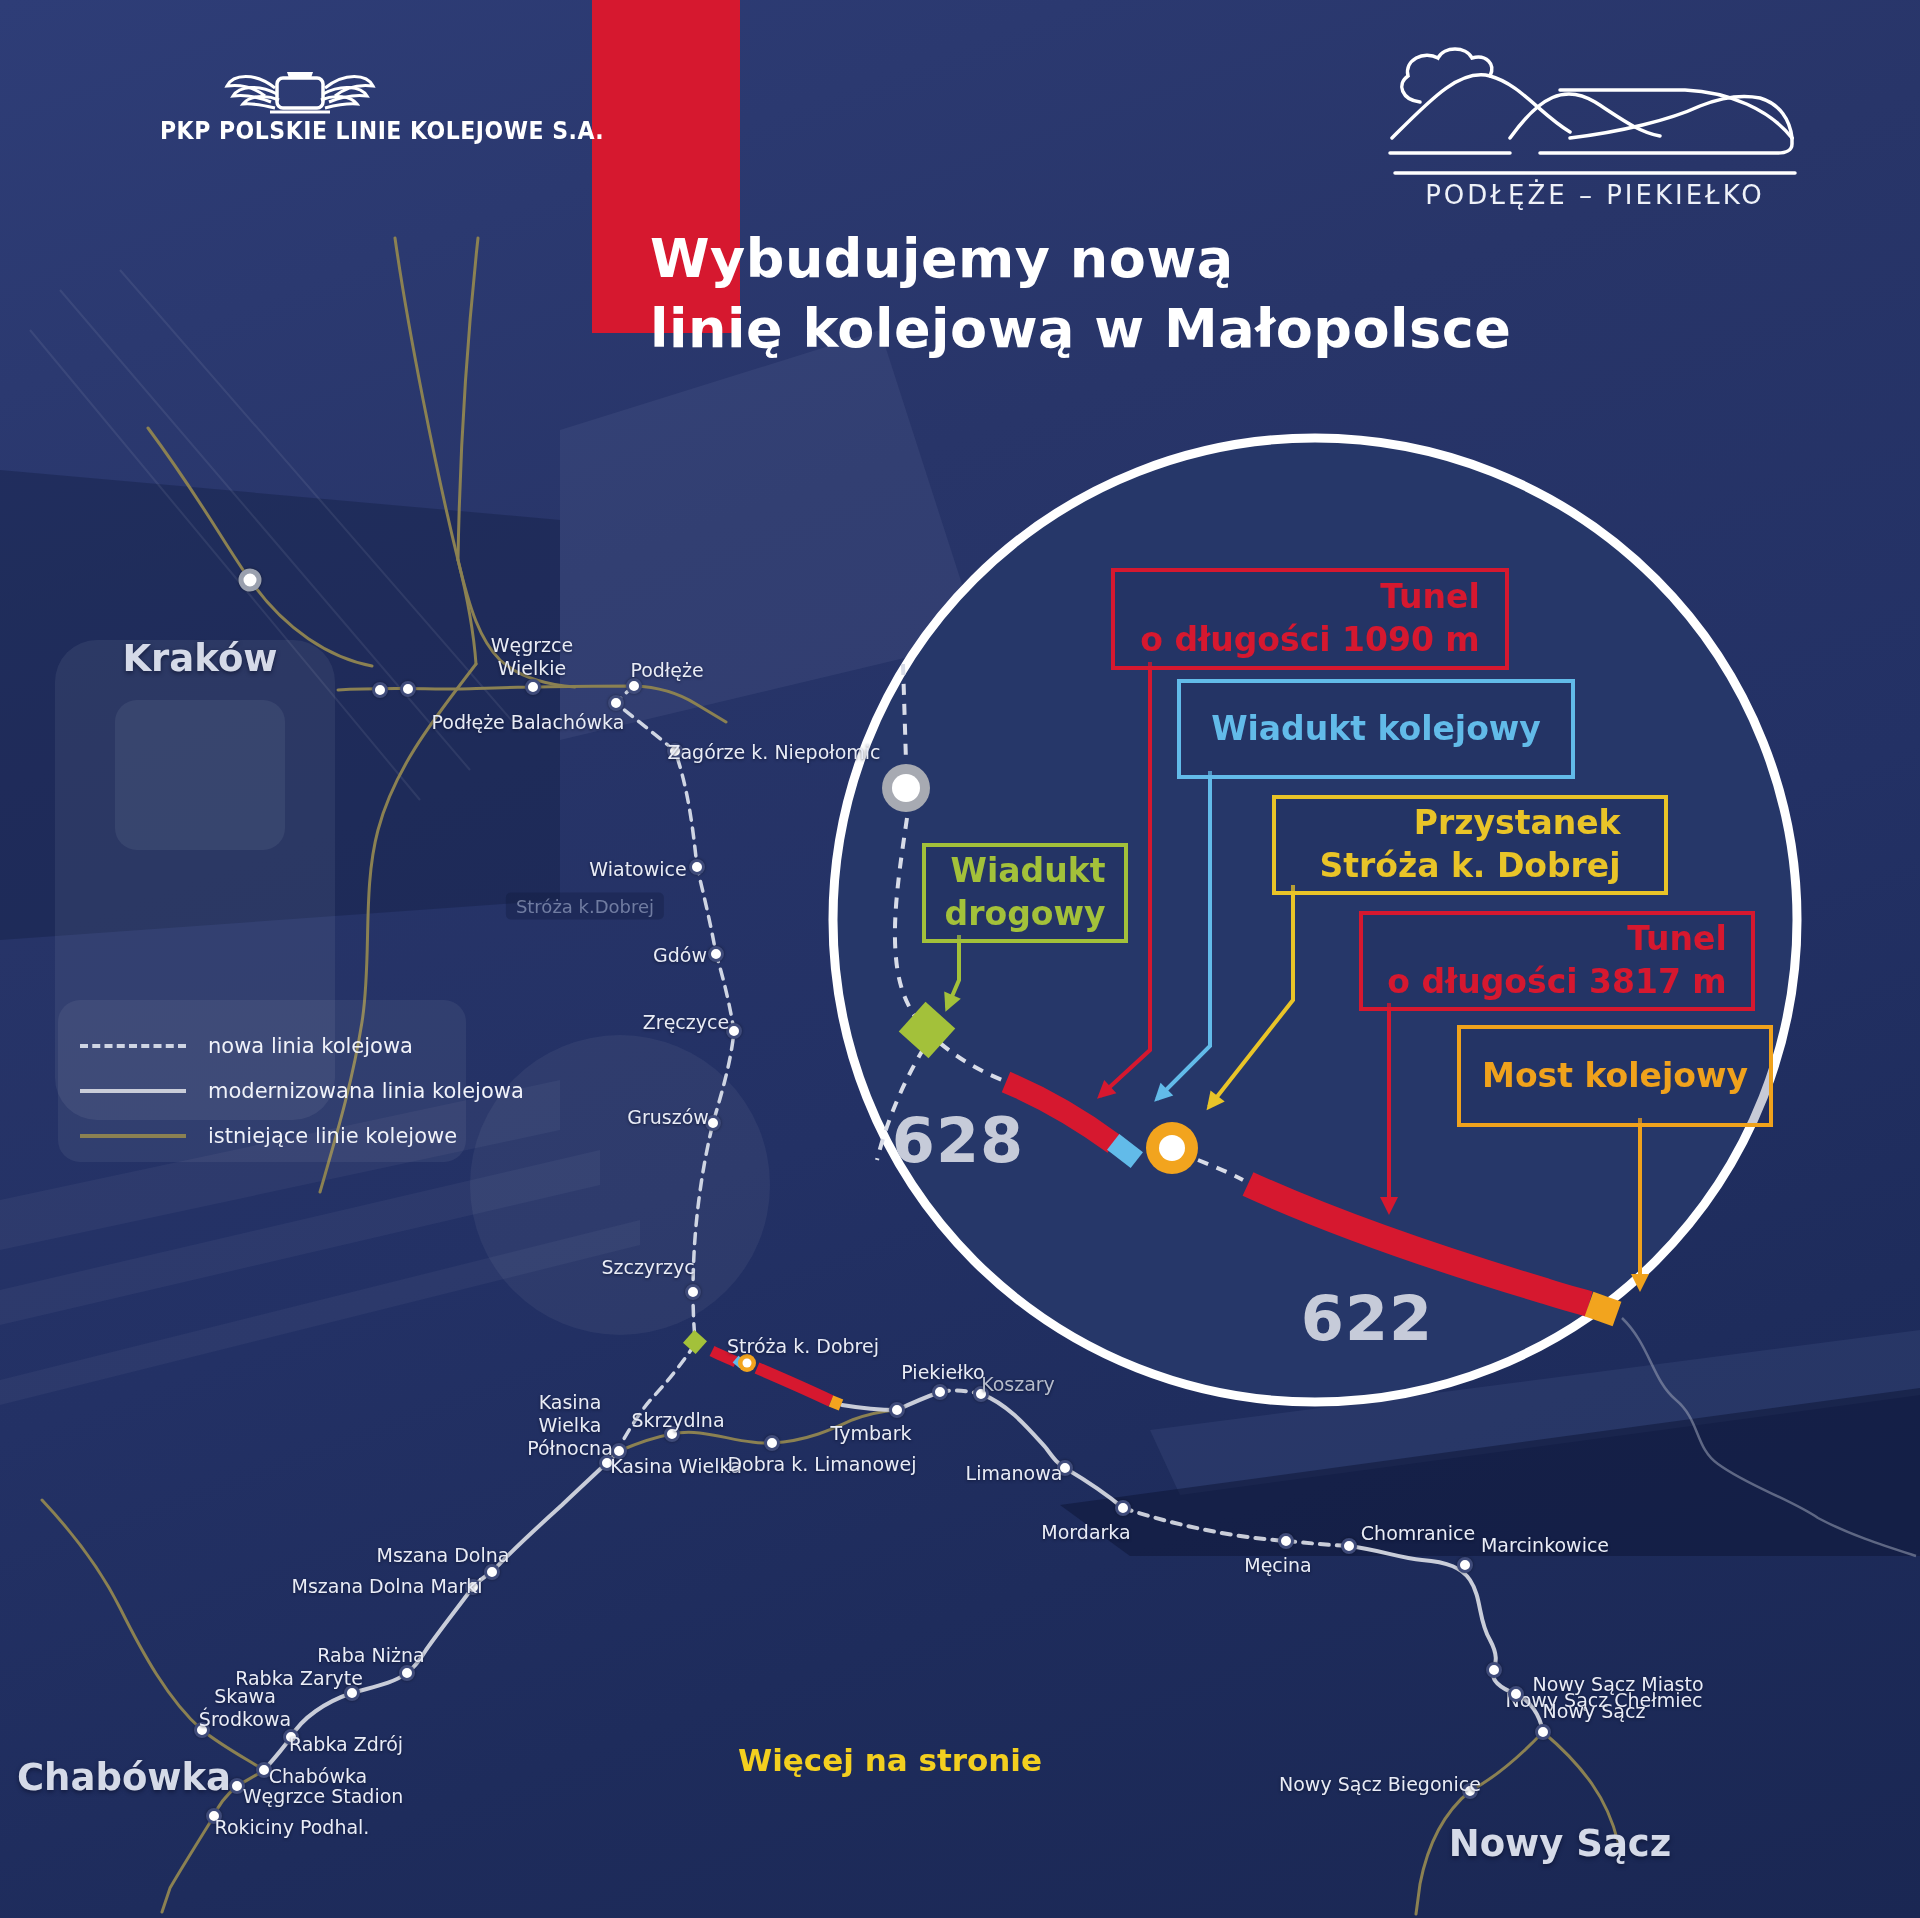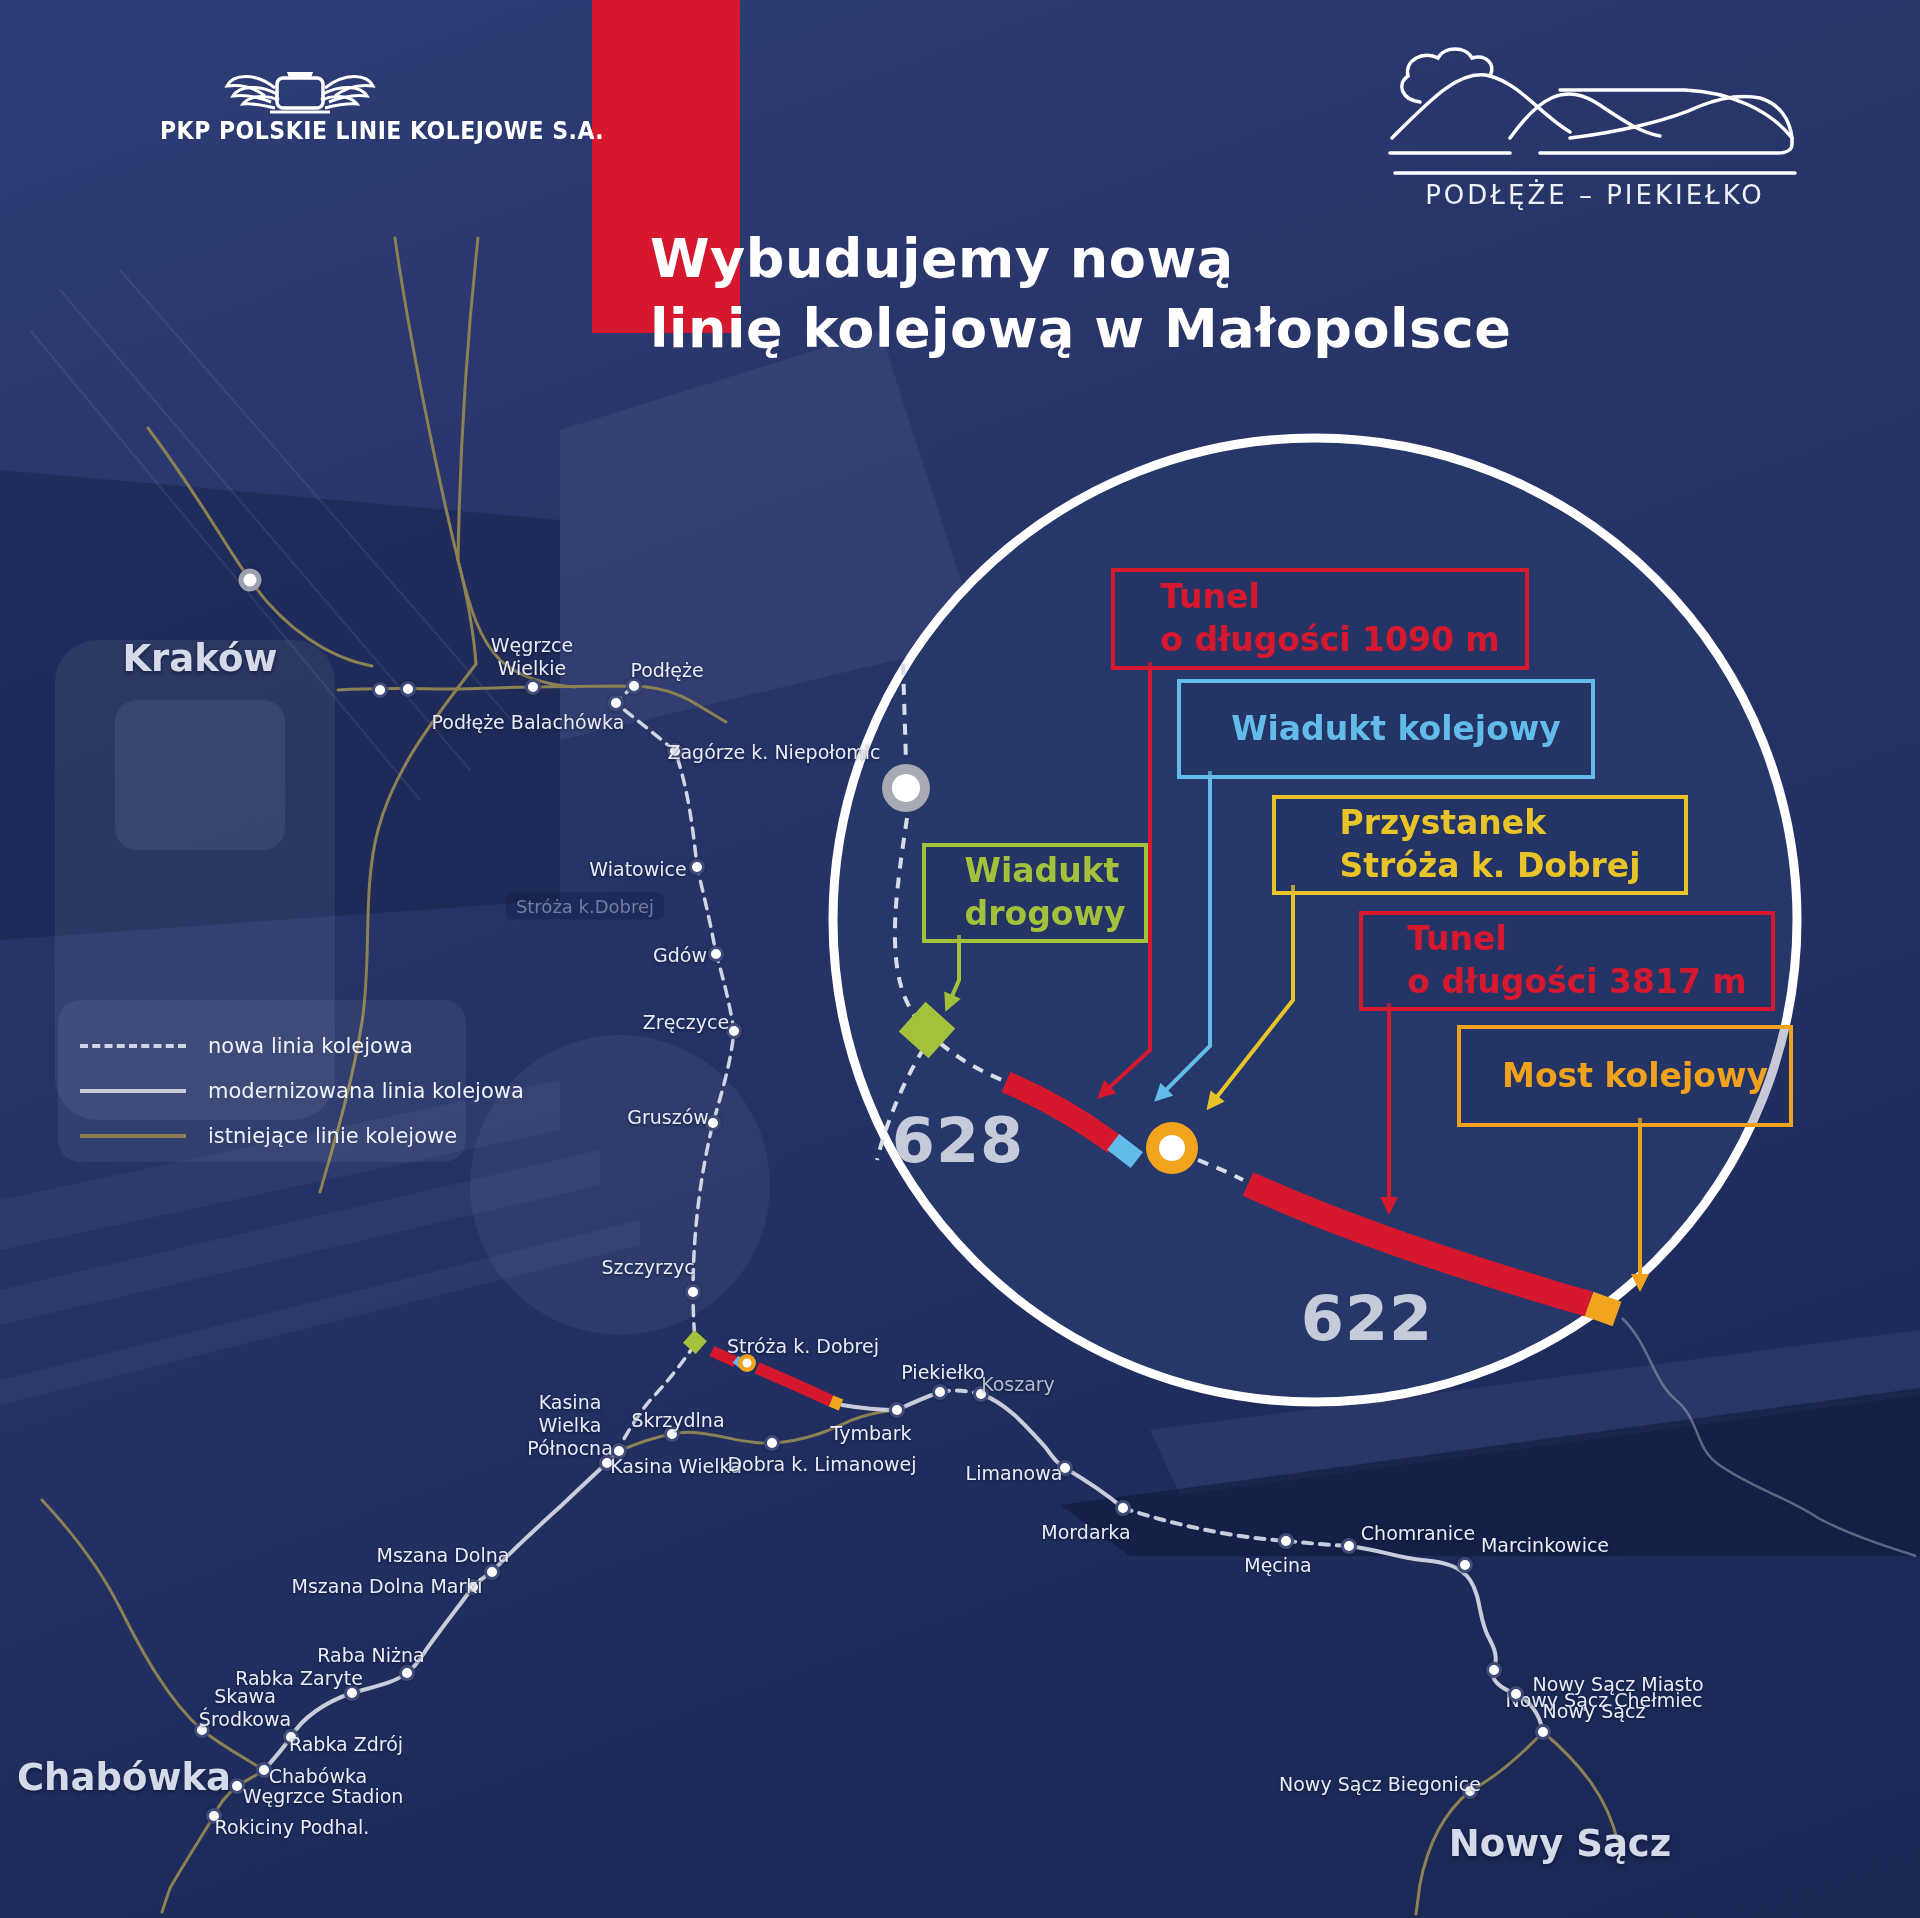--- a/index.html
+++ b/index.html
@@ -22,22 +22,22 @@
        text-align:center;white-space:pre-line;text-shadow:0 1px 3px rgba(8,14,40,.7);}
   .stn.muted{color:#b6bccb;}
   .city{z-index:5;transform:translate(-50%,-50%);color:#d5dae8;font-weight:bold;font-size:37px;
         white-space:nowrap;text-shadow:0 2px 4px rgba(8,14,40,.6);}
   .dot{z-index:5;width:10px;height:10px;border-radius:50%;background:#ffffff;border:3px solid #3f4b7a;
        transform:translate(-50%,-50%);box-shadow:0 0 3px rgba(0,0,0,.4);}
   .dot.large{width:13px;height:13px;border:5px solid #9aa0ae;}
   
   .linenum{z-index:6;transform:translate(-50%,-50%);color:#c6cbd9;font-weight:bold;font-size:62px;letter-spacing:1px;}
   .callout{z-index:6;border:4px solid;display:flex;align-items:center;justify-content:center;
-           text-align:left;font-size:33px;font-weight:600;line-height:1.3;white-space:pre-line;
-           background:rgba(30,44,92,.25);padding-left:20px;}
+           text-align:right;font-size:33px;font-weight:600;line-height:1.3;white-space:pre-line;
+           background:rgba(30,44,92,.25);}
   
   .legend-panel{left:58px;top:1000px;width:408px;height:162px;background:rgba(255,255,255,.06);border-radius:22px;z-index:2;}
   .legend-row{position:absolute;left:80px;height:24px;z-index:5;display:flex;align-items:center;}
   .legend-swatch{width:106px;margin-right:22px;border-top-width:4px;}
   .legend-label{color:#f0f2f9;font-size:21px;white-space:nowrap;}
   
   .footer{left:890px;top:1742px;transform:translateX(-50%);text-align:center;z-index:5;}
   .footer-l1{font-size:31px;font-weight:600;}
   .footer-l2{font-size:39px;font-weight:800;margin-top:8px;letter-spacing:.5px;}
   
@@ -308,15 +308,16 @@
       <div class="abs callout" style="left: 1272px; top: 795px; width: 388px; height: 92px; border-color: rgb(233, 196, 40); color: rgb(233, 196, 40);">Przystanek
 Stróża k. Dobrej</div>
       <div class="abs callout" style="left: 1359px; top: 911px; width: 388px; height: 92px; border-color: rgb(214, 24, 47); color: rgb(214, 24, 47);">Tunel
 o długości 3817 m</div>
       <div class="abs callout" style="left: 1457px; top: 1025px; width: 308px; height: 94px; border-color: rgb(240, 162, 28); color: rgb(240, 162, 28);">Most kolejowy</div>
       <div class="abs callout" style="left: 922px; top: 843px; width: 198px; height: 92px; border-color: rgb(163, 193, 58); color: rgb(163, 193, 58);">Wiadukt
 drogowy</div>
     </div>
 
   <div class="abs footer" style="color: rgb(243, 207, 31);">
+    <div class="footer-l1">Więcej na stronie</div>
   </div>
 
 </div>
 
 </body></html>

